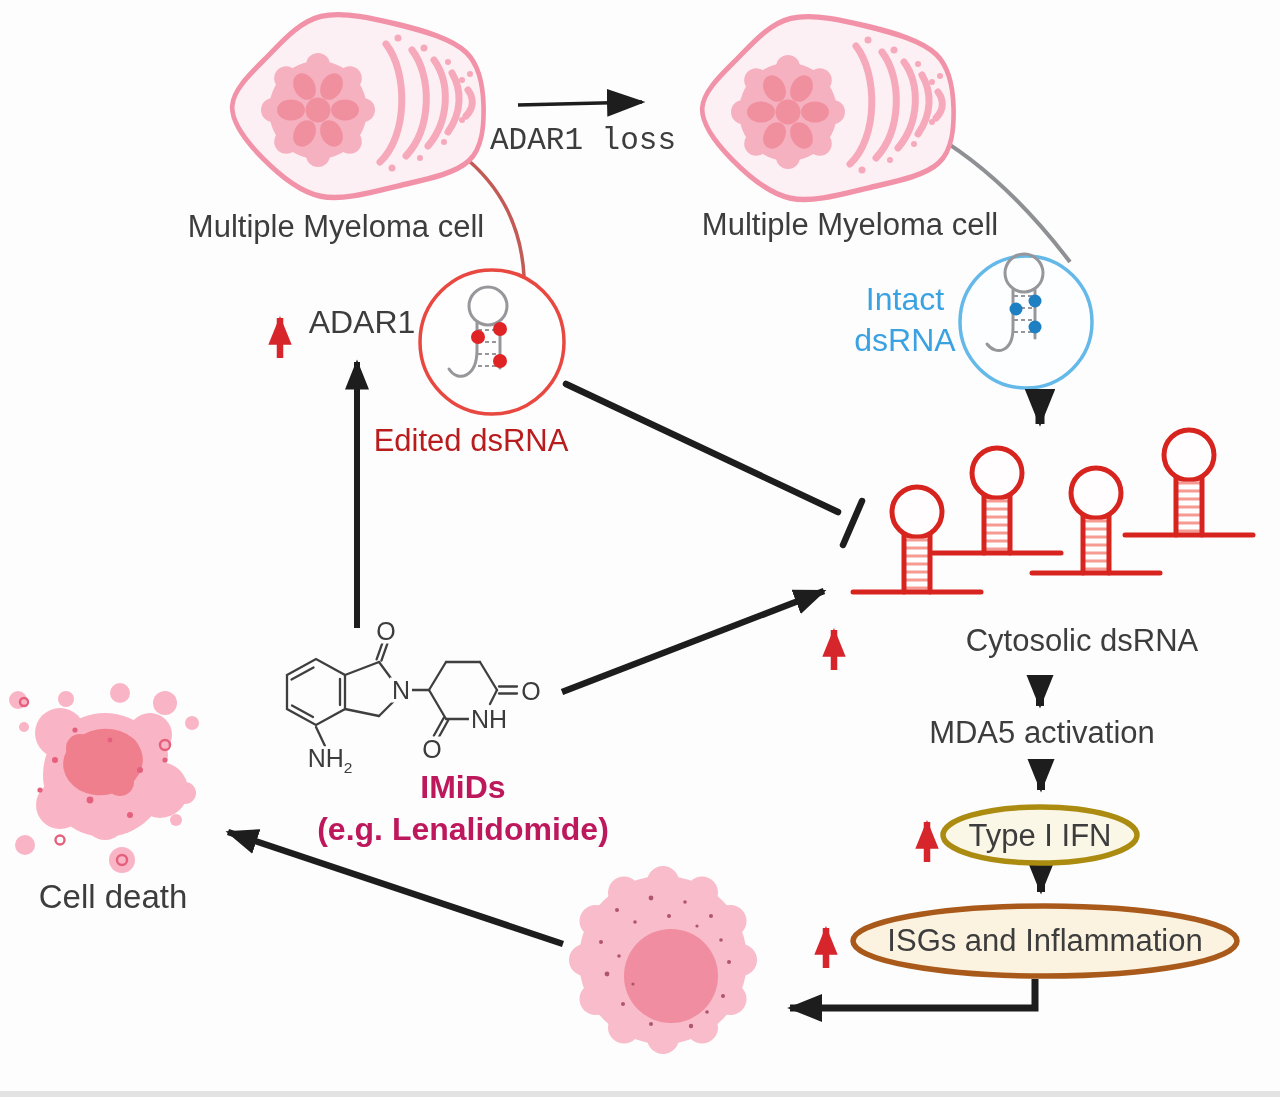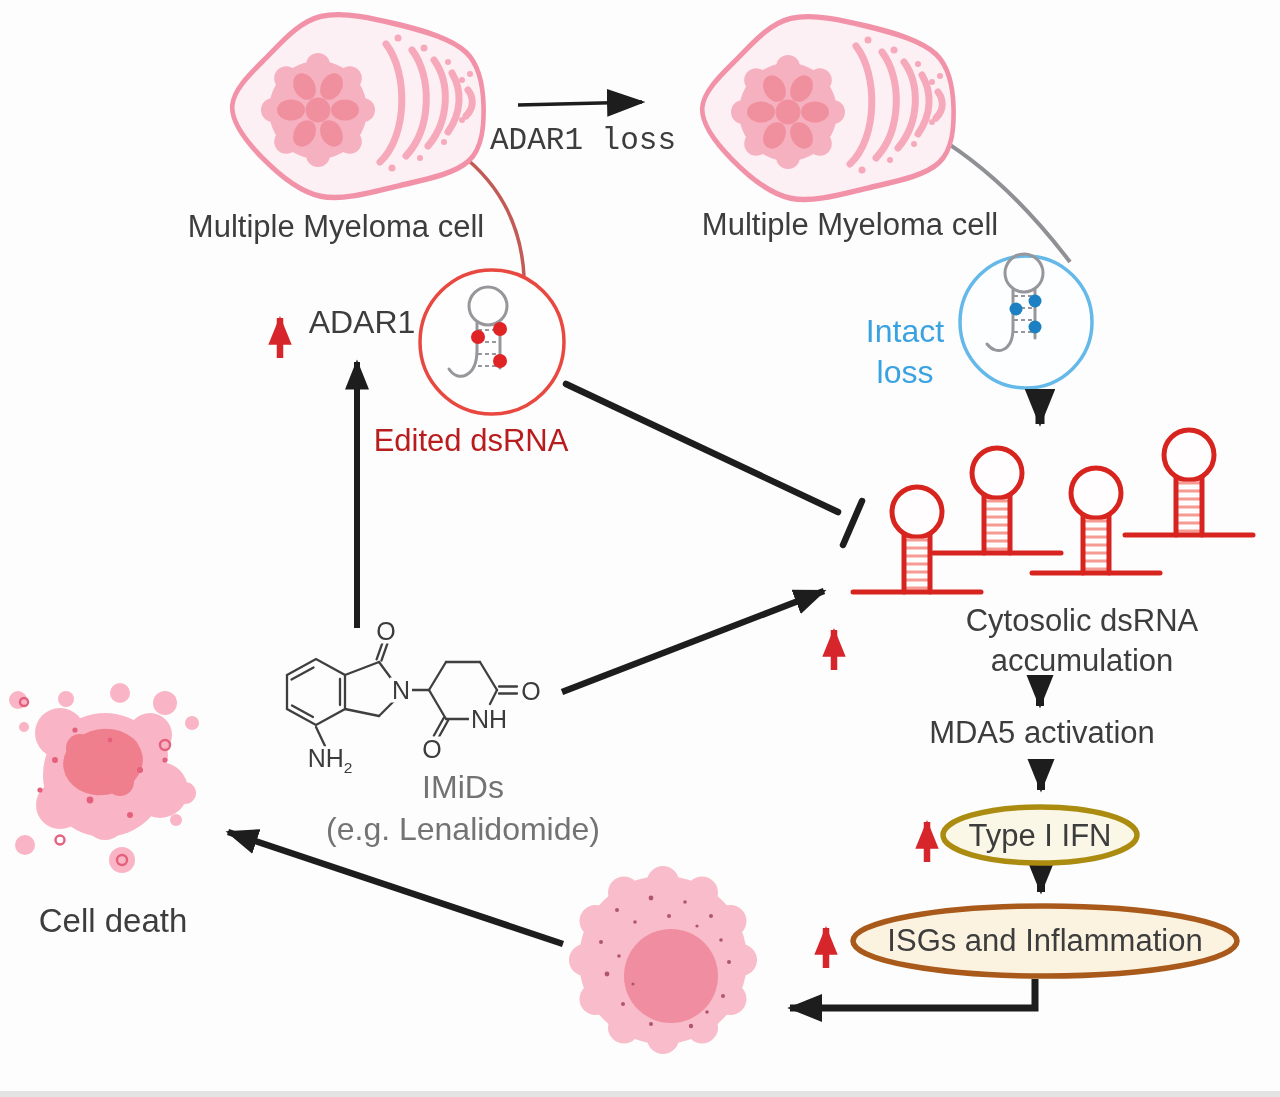--- a/index.html
+++ b/index.html
@@ -1,24 +1,24 @@
 <!DOCTYPE html>
 <html><head>
 <meta charset="utf-8">
 <style>
   html,body{margin:0;padding:0;background:#fff;}
   .stage{position:relative;width:1280px;height:1097px;background:#fdfdfe;overflow:hidden;
          font-family:"Liberation Sans",sans-serif;}
   svg{position:absolute;left:0;top:0;}
   .lbl{position:absolute;transform:translate(-50%,-50%);color:#3d3d3d;white-space:nowrap;
        text-align:center;line-height:1.28;}
-  .f31{font-size:31px;} .f33{font-size:33px;margin-top:24px;} .f36{font-size:32px;}
+  .f31{font-size:31px;} .f33{font-size:33px;} .f36{font-size:32px;}
   .red-text{color:#b91c1c;}
   .blue-text{color:#3ba2e2;}
-  .imids{color:#737373;font-weight:normal;font-size:32px;line-height:1.3;}
+  .imids{color:#be185d;font-weight:bold;font-size:32px;line-height:1.3;}
   .atom{position:absolute;transform:translate(-50%,-50%);background:#fdfdfe;padding:0 2px;
         font-size:25px;color:#3c3c3c;line-height:1;}
   .atom sub{font-size:0.62em;}
   .bottom-strip{position:absolute;left:0;bottom:0;width:100%;height:6px;background:#c9c9c9;opacity:.5;}
 </style>
 </head>
 <body>
 
 <div class="stage">
 
@@ -307,28 +307,27 @@
     </g>
   </g>
 </svg>
 
 <div class="lbl f31" style="left:336px;top:227px;">Multiple Myeloma cell</div>
 <div class="lbl f31" style="left:850px;top:225px;">Multiple Myeloma cell</div>
 <div class="lbl f31" style="left:583px;top:141px;font-family:Liberation Mono, monospace;">ADAR1 loss</div>
 <div class="lbl f36" style="left:362px;top:322px;">ADAR1</div>
 <div class="lbl f31 red-text" style="left:471px;top:441px;">Edited dsRNA</div>
 
-<div class="lbl blue-text" style="left:905px;top:320px;font-size:32px;margin-top:32px;">
+<div class="lbl blue-text" style="left:905px;top:320px;font-size:32px;">
   <span>Intact</span><br>
-  <span>loss</span>
+  <span>dsRNA</span>
 </div>
 
 <div class="lbl f31" style="left:1042px;top:641px;margin-left:40px;">
   <span>Cytosolic dsRNA</span><br>
-  <span>accumulation</span>
 </div>
 
 <div class="lbl f31" style="left:1042px;top:733px;">MDA5 activation</div>
 <div class="lbl f31" style="left:1040px;top:836px;">Type I IFN</div>
 <div class="lbl f31" style="left:1045px;top:941px;">ISGs and Inflammation</div>
 
 <div class="lbl imids" style="left:463px;top:809px;">
   <span>IMiDs</span><br>
   <span>(e.g. Lenalidomide)</span>
 </div>

